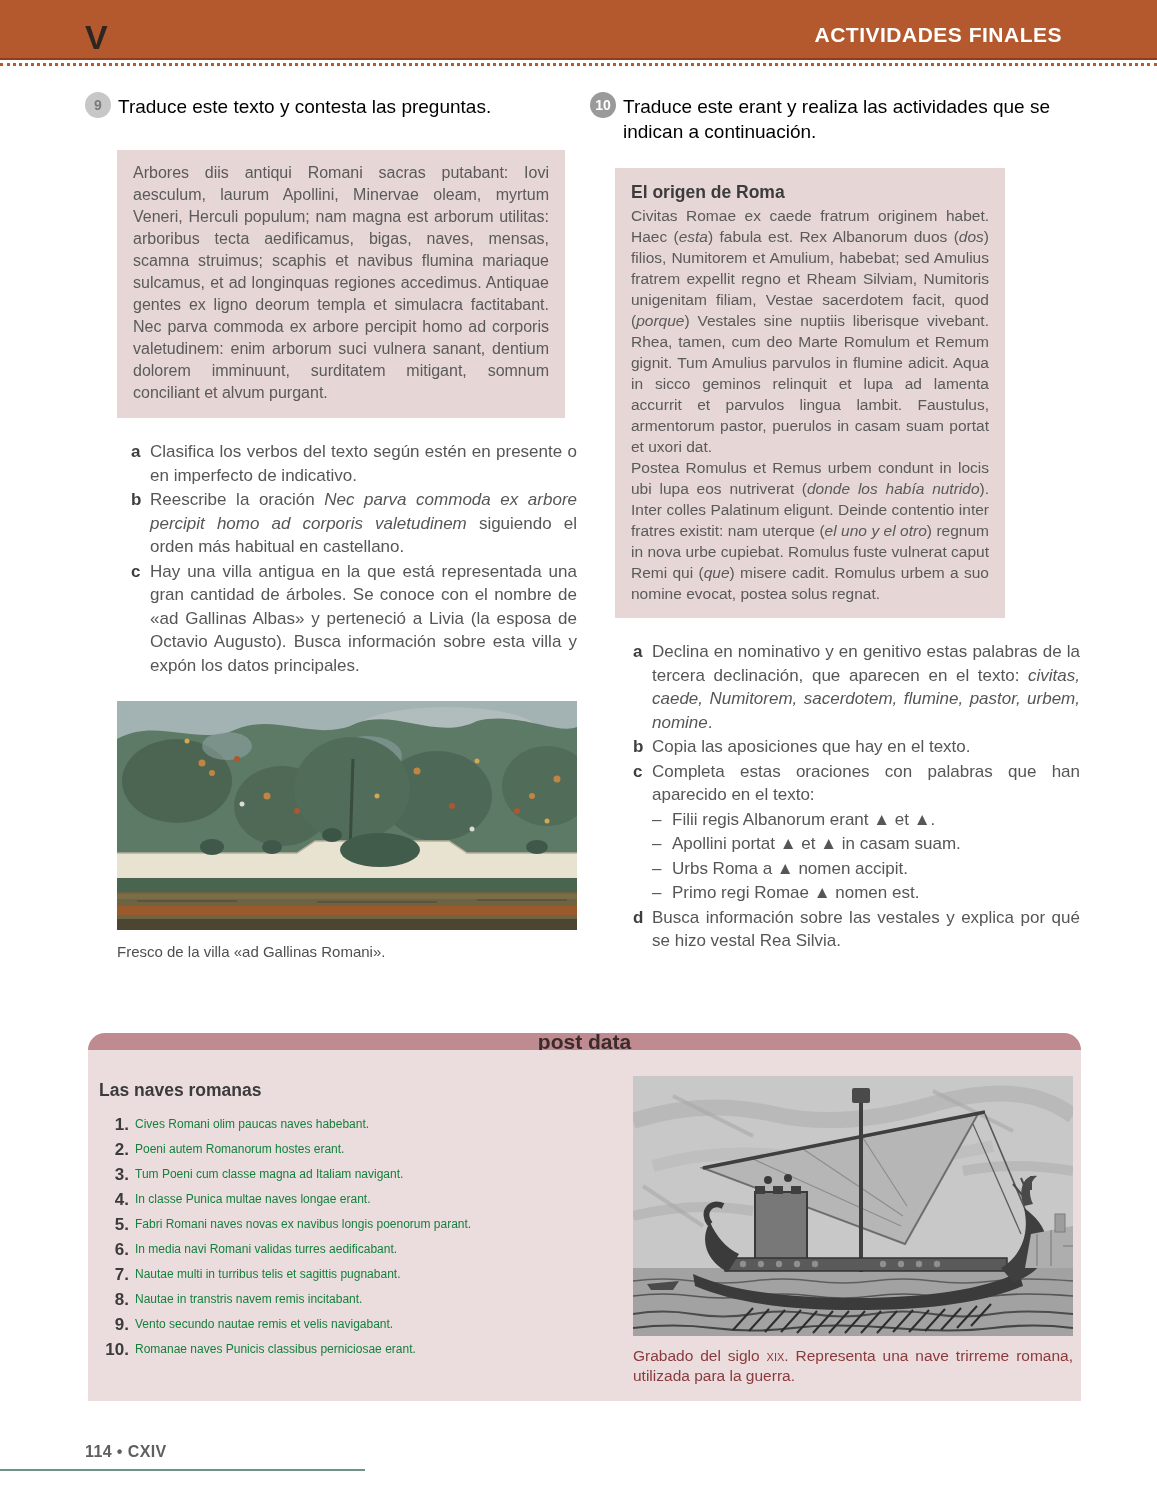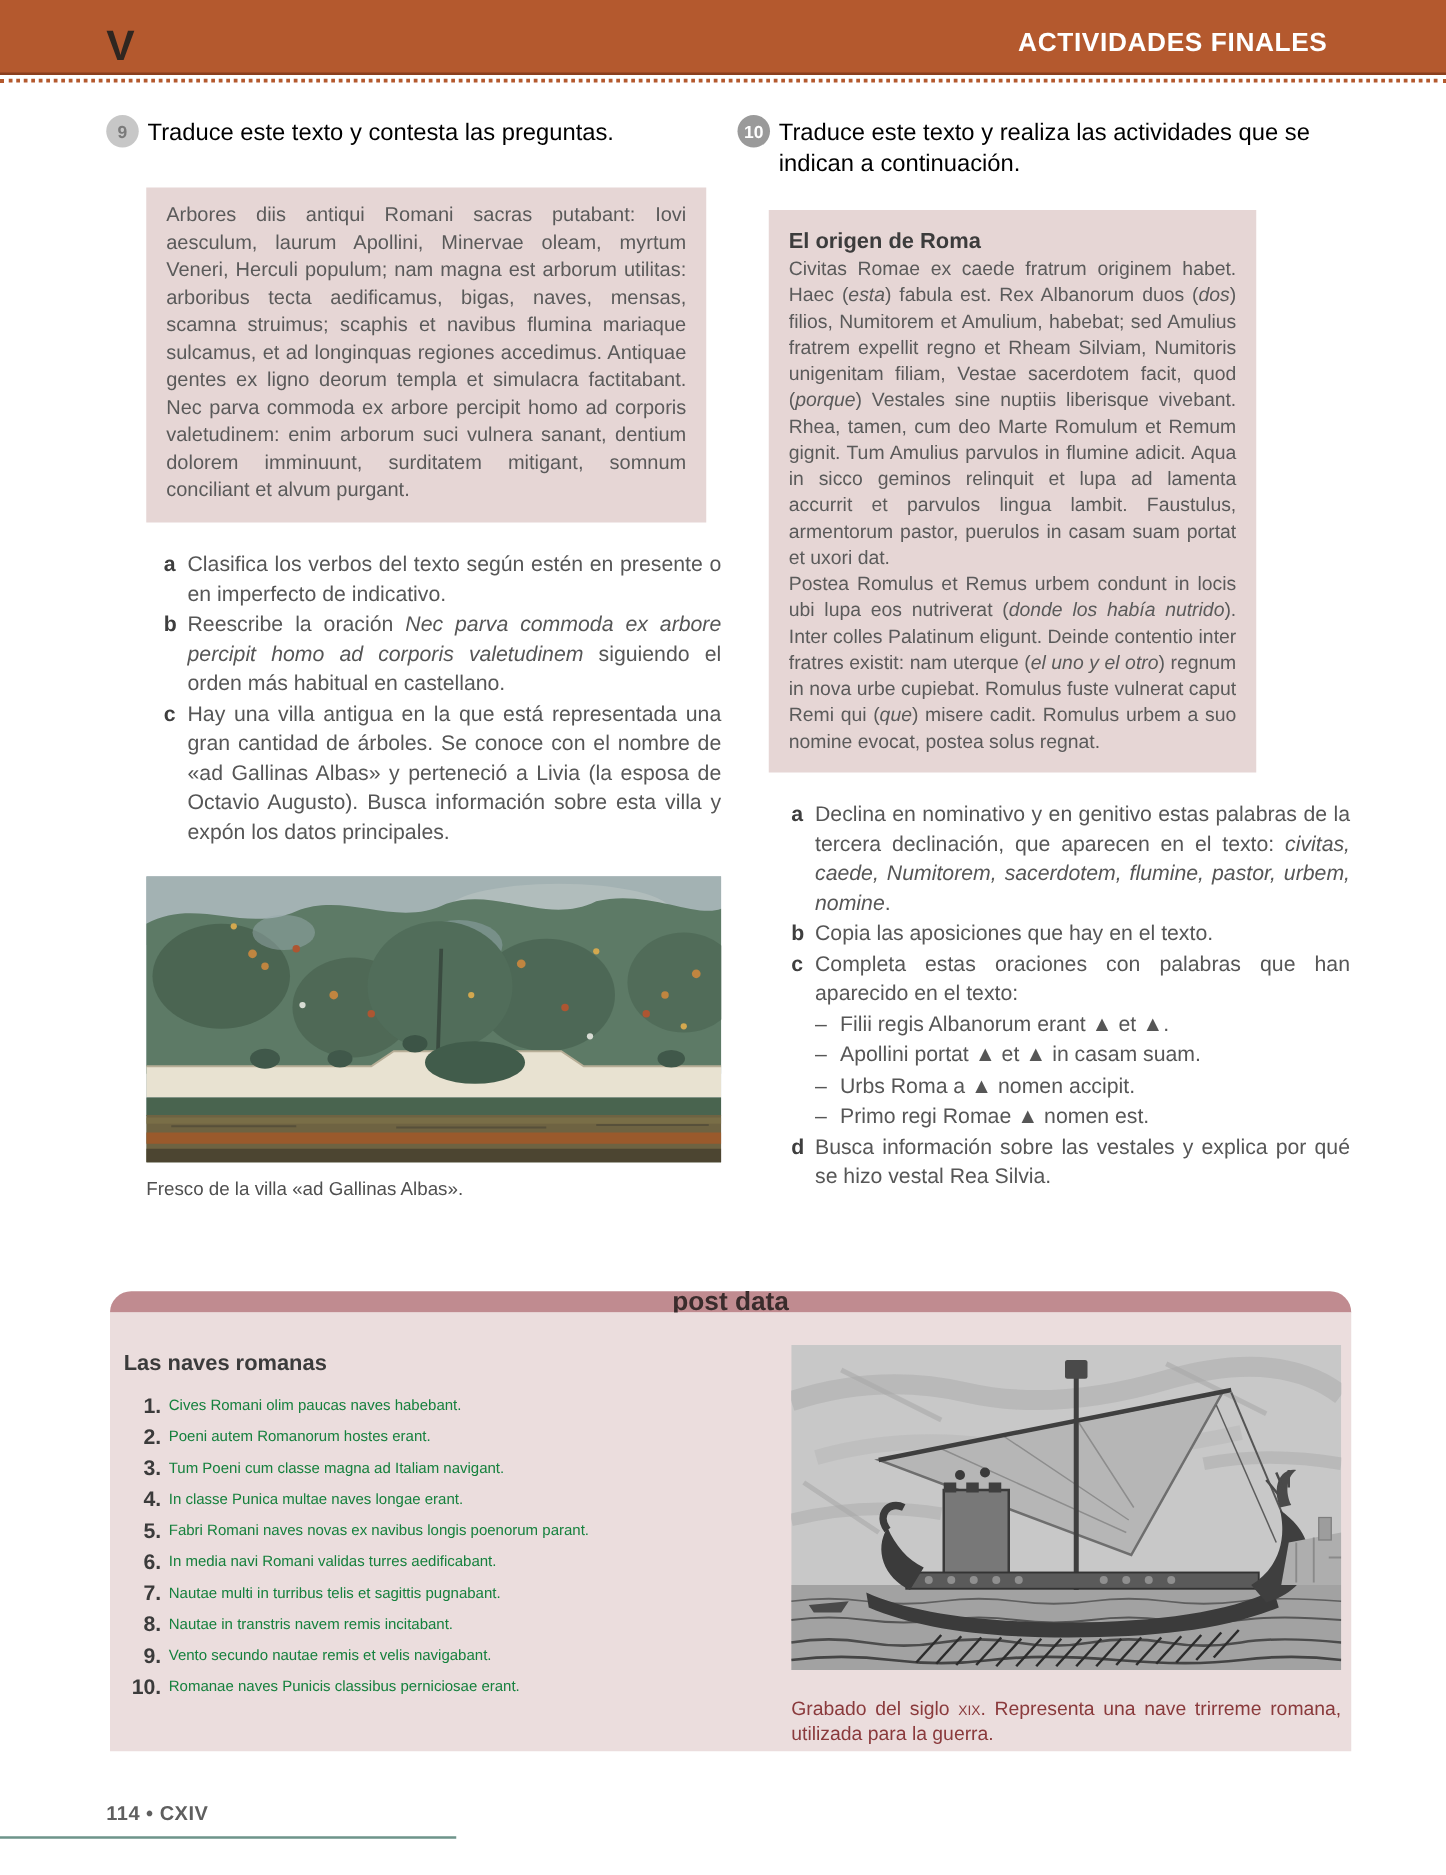--- a/index.html
+++ b/index.html
@@ -49,21 +49,21 @@
   .pd-band{height:17px;background:#c08b90;border-radius:18px 18px 0 0;display:flex;align-items:center;
            justify-content:center;font-size:21px;font-weight:bold;color:#3a2c2c;}
   .pd-body{background:#ebdddd;height:351px;position:relative;}
   .pd-title{position:absolute;left:11px;top:30px;font-size:17.5px;font-weight:bold;color:#3b3b3b;}
   .pd-list{position:absolute;left:11px;top:62px;width:528px;}
   .pd-row{display:flex;line-height:25px;}
   .pd-num{flex:0 0 30px;text-align:right;font-weight:bold;color:#3b3b3b;font-size:17px;padding-right:6px;}
   .pd-text{color:#15803d;font-size:12px;}
   .pd-figure{position:absolute;left:545px;top:26px;width:440px;height:260px;display:block;}
   .cap-red{position:absolute;left:545px;top:296px;width:440px;font-size:15.5px;line-height:20px;
-           color:#8a3a3c;text-align:justify;margin-top:12px;}
+           color:#8a3a3c;text-align:justify;}
   .smallcaps{font-variant:small-caps;}
 
   
   .footer-text{position:absolute;left:85px;top:1443px;font-size:16px;font-weight:bold;color:#5f5f5f;letter-spacing:.4px;}
   .footer-line{position:absolute;left:0;top:1469px;width:365px;height:2px;background:#6e948a;}
 
   i{font-style:italic;}
 </style>
 </head>
 <body>
@@ -143,27 +143,27 @@
       <ellipse cx="420" cy="146" rx="11" ry="7" fill="#40584a"></ellipse>
       <rect y="177" width="460" height="15" fill="#49644f"></rect>
       <rect y="191" width="460" height="38" fill="#6e6342"></rect>
       <rect y="193" width="460" height="5" fill="#7c7049" opacity="0.8"></rect>
       <rect y="205" width="460" height="9" fill="#9a5a2c"></rect>
       <rect y="218" width="460" height="11" fill="#4c4531"></rect>
       <path d="M20,200 H120 M200,201 H320 M360,199 H450" stroke="#57503a" stroke-width="1.5"></path>
       <circle cx="125" cy="103" r="2.5" fill="#d8dcd4"></circle>
         <circle cx="355" cy="128" r="2.5" fill="#d8dcd4"></circle>
     </svg>
-    <div class="cap-gray">Fresco de la villa «ad Gallinas Albas».</div>
+    <div class="cap-gray">Fresco de la villa «ad Gallinas Romani».</div>
   </div>
 
   <div class="col-right">
     <div class="prompt-row">
       <span class="num-badge badge-10">10</span>
-      <span class="prompt-text">Traduce este texto y realiza las actividades que se indican a continuación.</span>
+      <span class="prompt-text">Traduce este erant y realiza las actividades que se indican a continuación.</span>
     </div>
 
     <div class="pinkbox box-right">
       <div class="bx-title">El origen de Roma</div>
       <p class="tight"><span>Civitas Romae ex caede fratrum originem habet. Haec (</span><i>esta</i><span>) fabula est. Rex Albanorum duos (</span><i>dos</i><span>) filios, Numitorem et Amulium, habebat; sed Amulius fratrem expellit regno et Rheam Silviam, Numitoris unigenitam filiam, Vestae sacerdotem facit, quod (</span><i>porque</i><span>) Vestales sine nuptiis liberisque vivebant. Rhea, tamen, cum deo Marte Romulum et Remum gignit. Tum Amulius parvulos in flumine adicit. Aqua in sicco geminos relinquit et lupa ad lamenta accurrit et parvulos lingua lambit. Faustulus, armentorum pastor, puerulos in casam suam portat et uxori dat.</span></p>
       <p class="tight"><span>Postea Romulus et Remus urbem condunt in locis ubi lupa eos nutriverat (</span><i>donde los había nutrido</i><span>). Inter colles Palatinum eligunt. Deinde contentio inter fratres existit: nam uterque (</span><i>el uno y el otro</i><span>) regnum in nova urbe cupiebat. Romulus fuste vulnerat caput Remi qui (</span><i>que</i><span>) misere cadit. Romulus urbem a suo nomine evocat, postea solus regnat.</span></p>
     </div>
 
     <div class="items items-right">
       <div class="item">

